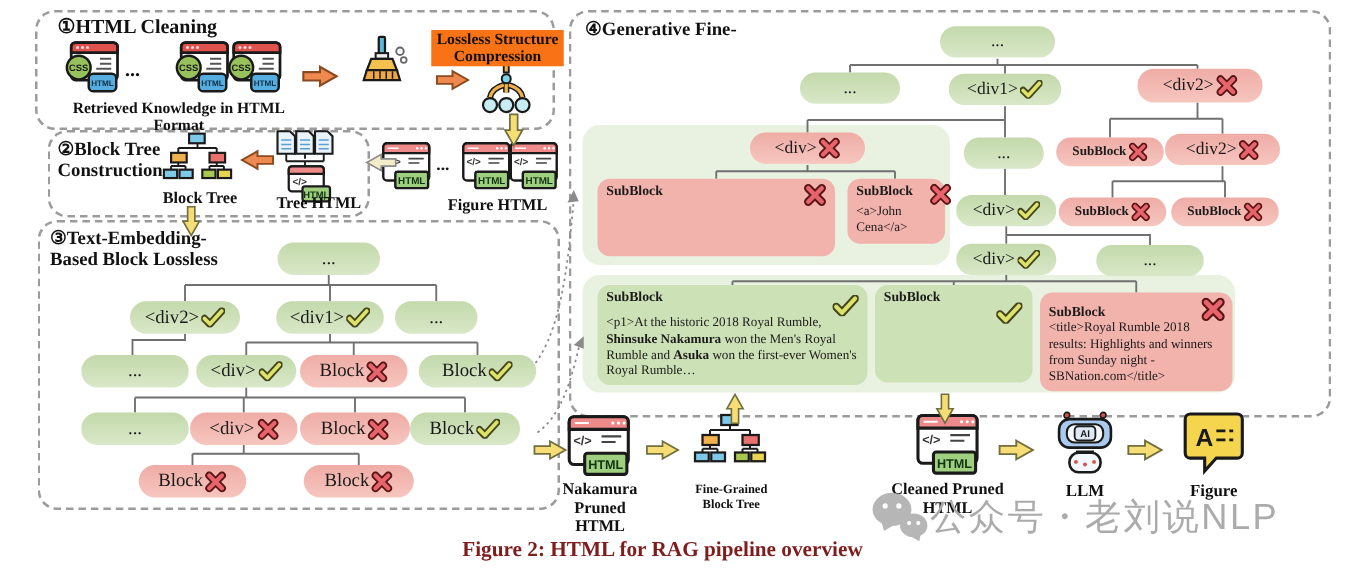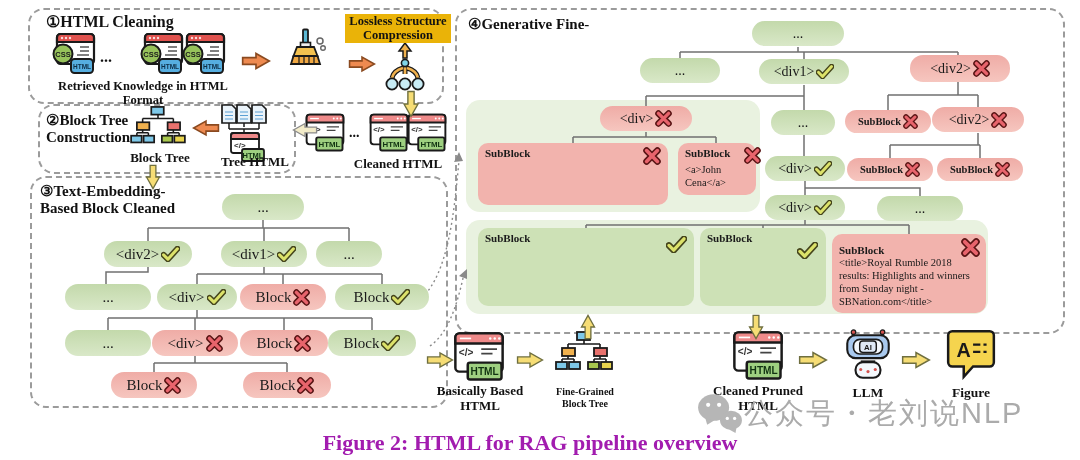--- a/index.html
+++ b/index.html
@@ -22,21 +22,21 @@
   .ctitle{display:flex;justify-content:space-between;align-items:flex-start;font-weight:bold;font-size:11px;}
   .lbl{position:absolute;font-weight:bold;font-size:12.5px;text-align:center;line-height:1.15;color:#111;}
   .ell{position:absolute;font-weight:bold;font-size:15px;color:#111;}
   .arrow{position:absolute;z-index:4;}
   .o path{fill:#ee8a50;stroke:#8a4a20;stroke-width:2;}
   .y path{fill:#f6dd75;stroke:#6f6f3f;stroke-width:1.8;}
   .p path{fill:#f3ecc9;stroke:#8a8a8a;stroke-width:1.8;}
   .mk{flex:0 0 auto;}
   #wires{position:absolute;left:0;top:0;z-index:2;pointer-events:none;}
   #caption{position:absolute;left:180px;top:430px;width:700px;text-align:center;
-           font-weight:bold;font-size:22px;color:#a21caf;}
+           font-weight:bold;font-size:17px;color:#7f1d1d;}
   #wmtext{position:absolute;left:744px;top:394px;font-family:"Liberation Sans",sans-serif;
           font-size:29px;color:#ababab;letter-spacing:2px;z-index:6;}
   svg text{font-family:"Liberation Sans",sans-serif;}
 </style>
 </head>
 <body>
 
 <div id="canvas">
 
   <div class="panel" style="left:28px;top:8px;width:412px;height:92px"></div>
@@ -123,21 +123,21 @@
 
   <svg class="abs" style="left:382px;top:42px" width="46" height="50" viewBox="0 0 46 50">
     <path d="M23 1 l6 8 h-4 v7 h-4 v-7 h-4 z" fill="#f0b14e" stroke="#1a1a1a" stroke-width="1.5"></path>
     <path d="M23 24 v8 M21 26 c-7 2 -10 5 -11 10 M25 26 c7 2 10 5 11 10" fill="none" stroke="#1a1a1a" stroke-width="5"></path>
     <path d="M23 24 v8 M21 26 c-7 2 -10 5 -11 10 M25 26 c7 2 10 5 11 10" fill="none" stroke="#f0b14e" stroke-width="2.6"></path>
     <circle cx="23" cy="21" r="3.6" fill="#7fd4e8" stroke="#1a1a1a" stroke-width="1.6"></circle>
     <circle cx="10" cy="42" r="5.6" fill="#c8ecf5" stroke="#1a1a1a" stroke-width="1.8"></circle>
     <circle cx="23" cy="42" r="5.6" fill="#c8ecf5" stroke="#1a1a1a" stroke-width="1.8"></circle>
     <circle cx="36" cy="42" r="5.6" fill="#c8ecf5" stroke="#1a1a1a" stroke-width="1.8"></circle>
   </svg>
-  <div class="lbl" style="left:345px;top:14px;width:106px;background:#eab308">
+  <div class="lbl" style="left:345px;top:24px;width:106px;background:#f97316">
     <span>Lossless Structure</span><br>
     <span>Compression</span>
   </div>
 
   <svg class="arrow y" style="left:399px;top:90px" width="24" height="28" viewBox="0 0 24 36">
       <path d="M8 2 H16 V18 H21 L12 34 L3 18 H8 Z"></path>
     </svg>
 
   <div class="ptitle" style="left:46px;top:112px">
     <span>②Block Tree</span><br>
@@ -216,25 +216,25 @@
     <path d="M6.5 2 h35 a3.5 3.5 0 0 1 3.5 3.5 V11 H3 V5.5 A3.5 3.5 0 0 1 6.5 2 Z" fill="#ef8a8a" stroke="#1a1a1a" stroke-width="2.2"></path>
     <path d="M7 6.5 h10" stroke="#fff" stroke-width="1.5"></path>
       <circle cx="34" cy="6.5" r="1.1" fill="#fff"></circle>
       <circle cx="38" cy="6.5" r="1.1" fill="#fff"></circle>
       <circle cx="42" cy="6.5" r="1.1" fill="#fff"></circle>
     <text x="6" y="22" font-size="9" font-weight="bold" fill="#333" font-family="monospace">&lt;/&gt;</text>
     <path d="M26 16 h14 M26 20 h10" stroke="#444" stroke-width="1.5"></path>
     <rect x="14" y="28" width="30" height="15" rx="2" fill="#9ed080" stroke="#1a1a1a" stroke-width="2.2"></rect>
     <text x="29" y="39" font-size="9" font-weight="bold" text-anchor="middle" fill="#113311">HTML</text>
   </svg>
-  <div class="lbl" style="left:342px;top:157px;width:112px;font-size:13px">Cleaned HTML</div>
+  <div class="lbl" style="left:342px;top:157px;width:112px;font-size:13px">Figure HTML</div>
 
   <div class="ptitle" style="left:40px;top:183px">
     <span>③Text-Embedding-</span><br>
-    <span>Based Block Cleaned</span>
+    <span>Based Block Lossless</span>
   </div>
 
   <div class="node g" style="left:222px;top:194px;width:82px">
       <span>...</span>
     </div>
   <div class="node g" style="left:104px;top:241px;width:88px">
       <span>&lt;div2&gt;</span>
       <svg class="mk" width="19" height="16" viewBox="0 0 22 18">
         <path d="M3 10 L8 15 L19 3" fill="none" stroke="#45451c" stroke-width="7" stroke-linecap="round" stroke-linejoin="round"></path>
         <path d="M3 10 L8 15 L19 3" fill="none" stroke="#dce26a" stroke-width="3.5" stroke-linecap="round" stroke-linejoin="round"></path>
@@ -416,20 +416,21 @@
     <div>&lt;a&gt;John Cena&lt;/a&gt;</div>
   </div>
   <div class="card green" style="left:478px;top:228px;width:202px;min-height:70px">
     <div class="ctitle">
         <span>SubBlock</span>
         <svg width="21" height="17" viewBox="0 0 22 18" style="margin-top:4px">
           <path d="M3 10 L8 15 L19 3" fill="none" stroke="#45451c" stroke-width="7" stroke-linecap="round" stroke-linejoin="round"></path>
           <path d="M3 10 L8 15 L19 3" fill="none" stroke="#dce26a" stroke-width="3.5" stroke-linecap="round" stroke-linejoin="round"></path>
         </svg>
       </div>
+    <div>&lt;p1&gt;At the historic 2018 Royal Rumble, <b>Shinsuke Nakamura</b> won the Men's Royal Rumble and <b>Asuka</b> won the first-ever Women's Royal Rumble…</div>
   </div>
   <div class="card green" style="left:700px;top:228px;width:112px;min-height:70px">
     <div class="ctitle">
         <span>SubBlock</span>
       </div>
     <svg width="21" height="17" viewBox="0 0 22 18" style="position:absolute;right:8px;top:14px">
         <path d="M3 10 L8 15 L19 3" fill="none" stroke="#45451c" stroke-width="7" stroke-linecap="round" stroke-linejoin="round"></path>
         <path d="M3 10 L8 15 L19 3" fill="none" stroke="#dce26a" stroke-width="3.5" stroke-linecap="round" stroke-linejoin="round"></path>
       </svg>
   </div>
@@ -454,21 +455,21 @@
     <path d="M7 6.5 h10" stroke="#fff" stroke-width="1.5"></path>
       <circle cx="34" cy="6.5" r="1.1" fill="#fff"></circle>
       <circle cx="38" cy="6.5" r="1.1" fill="#fff"></circle>
       <circle cx="42" cy="6.5" r="1.1" fill="#fff"></circle>
     <text x="6" y="22" font-size="9" font-weight="bold" fill="#333" font-family="monospace">&lt;/&gt;</text>
     <path d="M26 16 h14 M26 20 h10" stroke="#444" stroke-width="1.5"></path>
     <rect x="14" y="28" width="30" height="15" rx="2" fill="#9ed080" stroke="#1a1a1a" stroke-width="2.2"></rect>
     <text x="29" y="39" font-size="9" font-weight="bold" text-anchor="middle" fill="#113311">HTML</text>
   </svg>
   <div class="lbl" style="left:428px;top:384px;width:104px;font-size:13px">
-    <span>Basically Based</span><br>
+    <span>Nakamura Pruned</span><br>
     <span>HTML</span>
   </div>
 
   <svg class="arrow y" style="left:516px;top:349px" width="28" height="22" viewBox="0 0 36 24">
       <path d="M2 8 H18 V3 L34 12 L18 21 V16 H2 Z"></path>
     </svg>
 
   <svg class="abs" style="left:554px;top:330px" width="60" height="50" viewBox="0 0 60 50">
     <path d="M30 10 V14 M14 14 H46 M14 14 V18 M46 14 V18 M14 26 V29 M8 29 H20 M8 29 V32 M20 29 V32 M46 26 V29 M40 29 H52 M40 29 V32 M52 29 V32" stroke="#1a1a1a" stroke-width="1.6" fill="none"></path>
     <rect x="23" y="2" width="13" height="8" fill="#7ec8e8" stroke="#1a1a1a" stroke-width="1.8"></rect>

